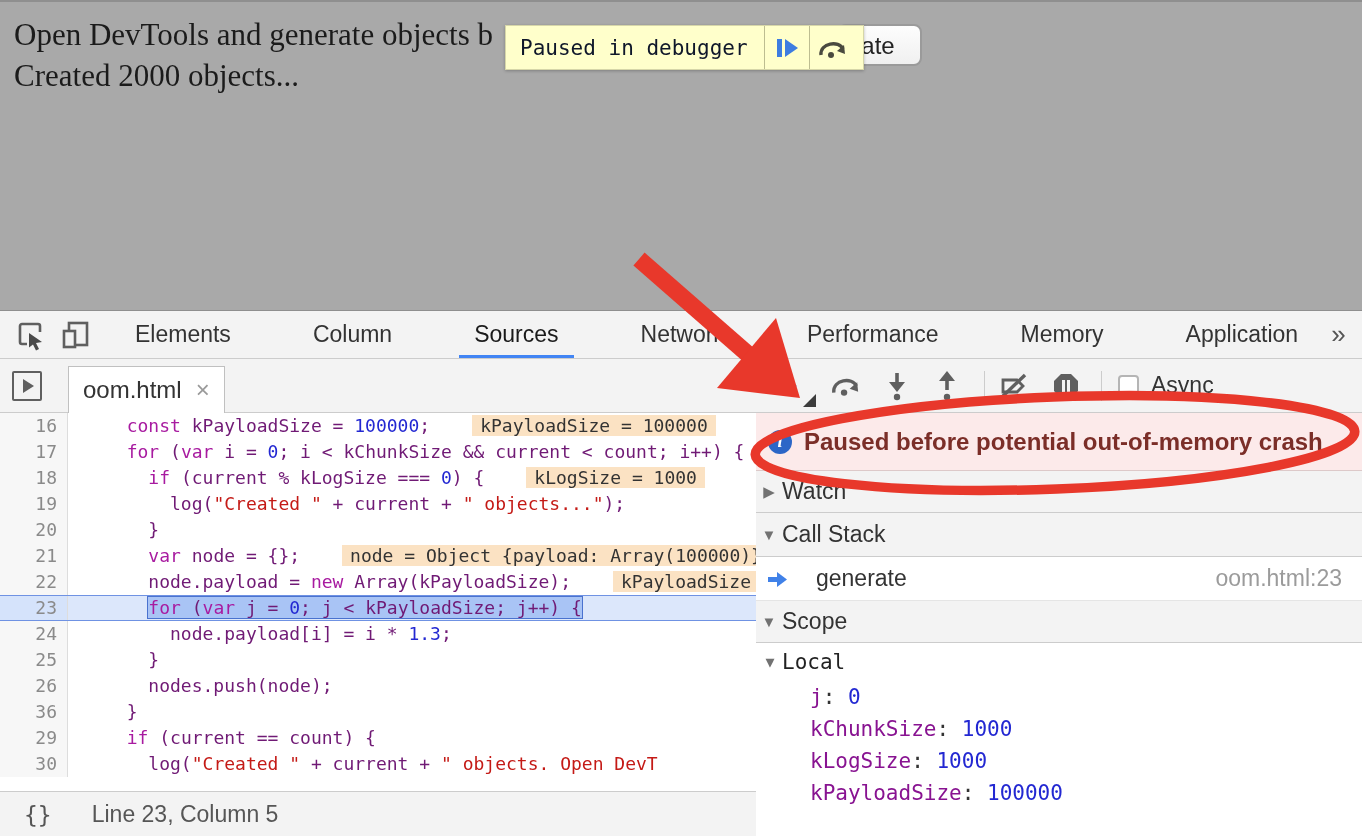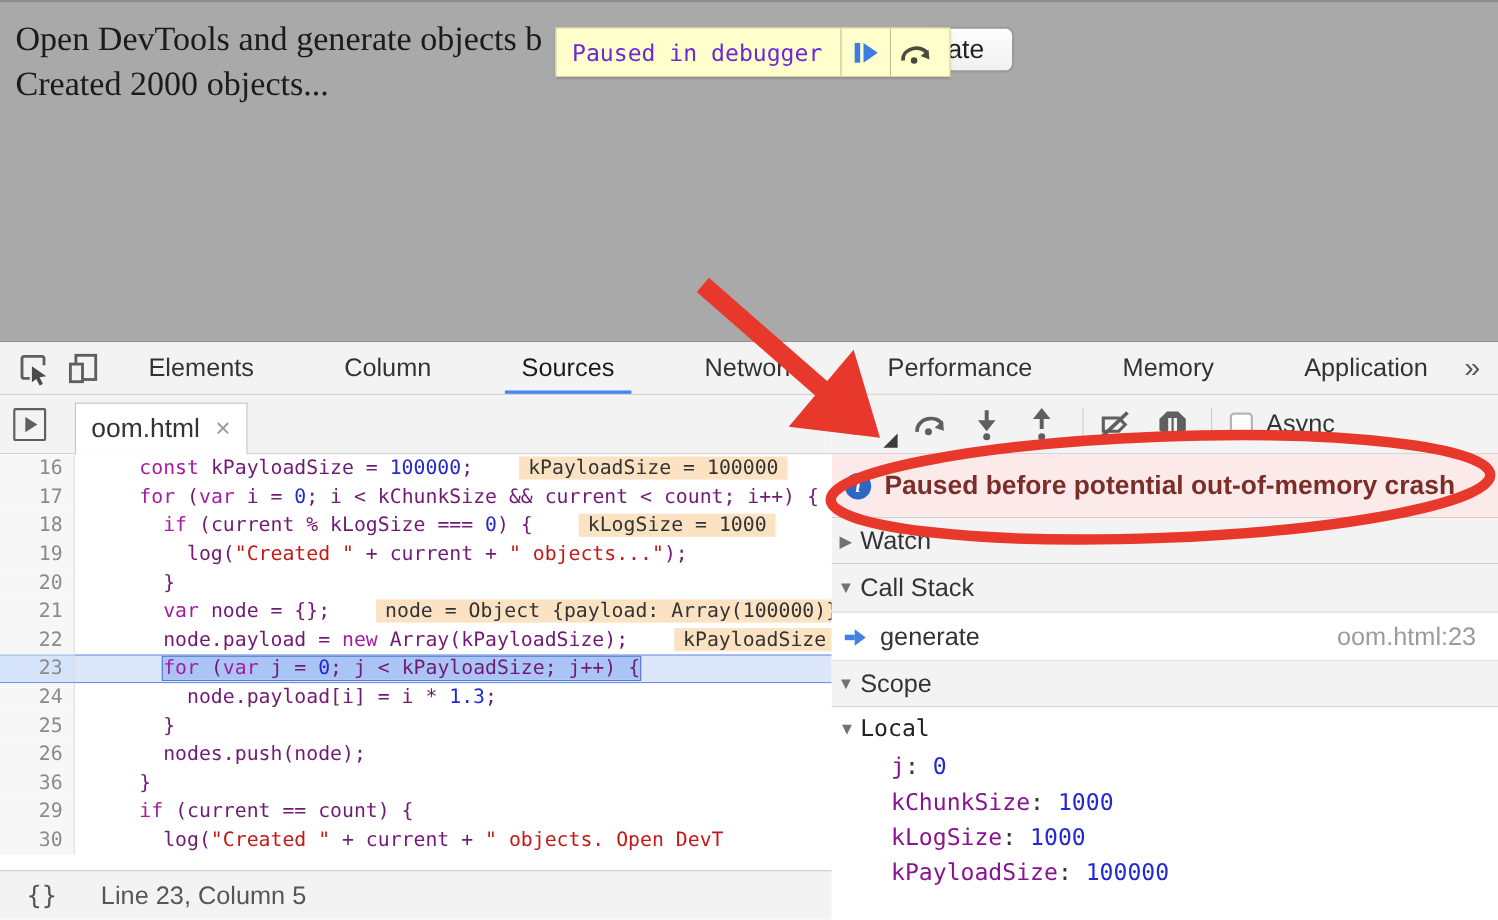--- a/index.html
+++ b/index.html
@@ -4,21 +4,21 @@
 <style>
   * { margin:0; padding:0; box-sizing:border-box; }
   html,body { width:1362px; height:836px; overflow:hidden; font-family:"Liberation Sans", sans-serif; background:#fff; }
   #stage { position:relative; width:1362px; height:836px; overflow:hidden; }
 
   
   .page-area { position:absolute; left:0; top:0; width:1362px; height:310px; background:#a9a9a9; border-top:2px solid #8f8f8f; }
   .page-text { position:absolute; left:14px; top:12px; font-family:"Liberation Serif", serif; font-size:31px; line-height:41px; color:#1b1b1b; }
   .generate-btn { position:absolute; left:838px; top:22px; width:84px; height:42px; background:linear-gradient(#fdfdfd,#f0f0f0); border:2px solid #9a9a9a; border-radius:8px; font-size:24px; color:#222; text-align:center; padding:5px 12px 3px 0; }
   .paused-bar { position:absolute; left:505px; top:23px; width:359px; height:45px; background:#ffffcb; border:1px solid #d6d6a8; display:flex; align-items:stretch; box-shadow:0 1px 3px rgba(0,0,0,.25); }
-  .paused-bar .pb-label { flex:0 0 258px; display:flex; align-items:center; padding-left:14px; font-family:"DejaVu Sans Mono", monospace; font-size:21px; color:#6d28d9; }
+  .paused-bar .pb-label { flex:0 0 258px; display:flex; align-items:center; padding-left:14px; font-family:"DejaVu Sans Mono", monospace; font-size:21px; color:#0f172a; }
   .pb-cell { flex:0 0 45px; display:flex; align-items:center; justify-content:center; border-left:1px solid #bdbd90; }
 
   
   .devtools { position:absolute; left:0; top:310px; width:1362px; height:526px; background:#fff; border-top:1px solid #8e8e8e; }
   .main-toolbar { position:absolute; left:0; top:0; width:1362px; height:48px; background:#f3f3f3; border-bottom:1px solid #ccc; display:flex; align-items:center; }
   .mt-icon { width:34px; height:34px; display:flex; align-items:center; justify-content:center; margin-left:14px; }
   .vsep { width:1px; height:30px; background:#ccc; margin:0 12px; }
   .tabs { display:flex; align-items:stretch; height:100%;gap:44px; }
   .tab { position:relative; display:flex; align-items:center; padding:0 19px; font-size:23px; color:#333; cursor:default; }
   .tab.selected { color:#1a1a1a; }
@@ -65,21 +65,21 @@
   .info-ic { width:24px; height:24px; border-radius:50%; background:#2c66c7; color:#fff; font-family:"Liberation Serif", serif; font-weight:bold; font-style:italic; font-size:18px; display:flex; align-items:center; justify-content:center; margin-left:12px; flex:none; }
   .paused-msg { font-size:24px; font-weight:bold; color:#7b2e28; margin-left:12px; white-space:nowrap; }
 
   .sec-head { position:absolute; left:0; width:100%; background:#f3f3f3; border-bottom:1px solid #ccc; display:flex; align-items:center; font-size:23px; color:#333; }
   .tri-g { font-size:15px; color:#727272; width:26px; text-align:center; flex:none; }
   .head-watch { top:112px; height:42px; }
   .head-callstack { top:154px; height:44px; }
   .head-scope { top:242px; height:42px; }
 
   .frame-row { position:absolute; left:0; top:198px; width:100%; height:44px; background:#fff; border-bottom:1px solid #e5e5e5; display:flex; align-items:center; }
-  .frame-name { font-size:23px; color:#333; margin-left:10px; }
+  .frame-name { font-size:23px; color:#333; margin-left:26px; }
   .frame-loc { margin-left:auto; margin-right:20px; font-size:23px; color:#9b9b9b; }
 
   .scope-body { position:absolute; left:0; top:284px; width:100%; height:194px; background:#fff; font-family:"DejaVu Sans Mono", monospace; font-size:21px; }
   .local-row { height:38px; display:flex; align-items:center; color:#222; }
   .local-row .tri-g { width:24px; margin-left:2px; }
   .var-row { height:32px; line-height:32px; padding-left:54px; white-space:pre; }
   .var-name { color:#881391; } .var-val { color:#2328d2; } .var-colon { color:#333; }
 
   
   .annot { position:absolute; left:0; top:0; width:1362px; height:836px; pointer-events:none; z-index:99; }

